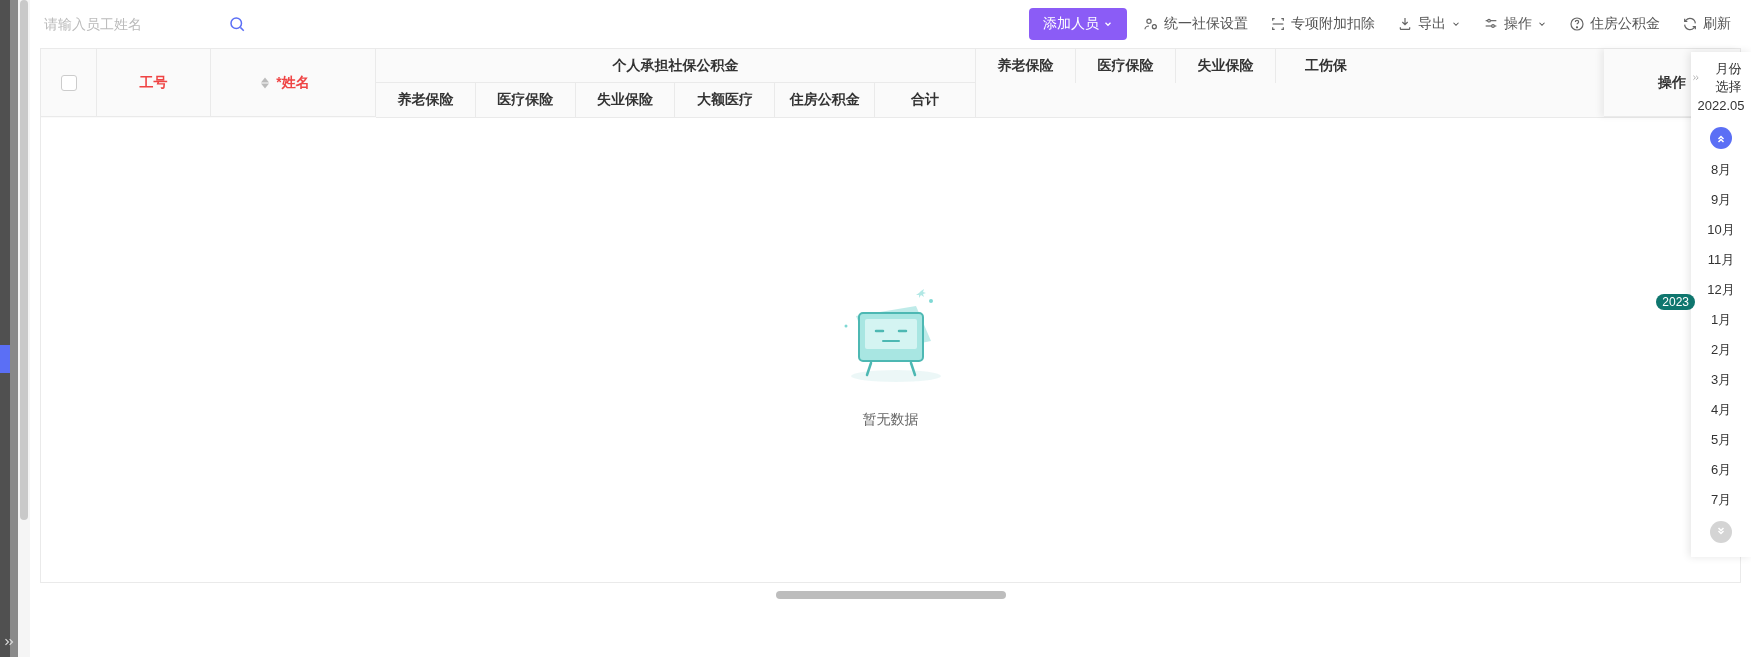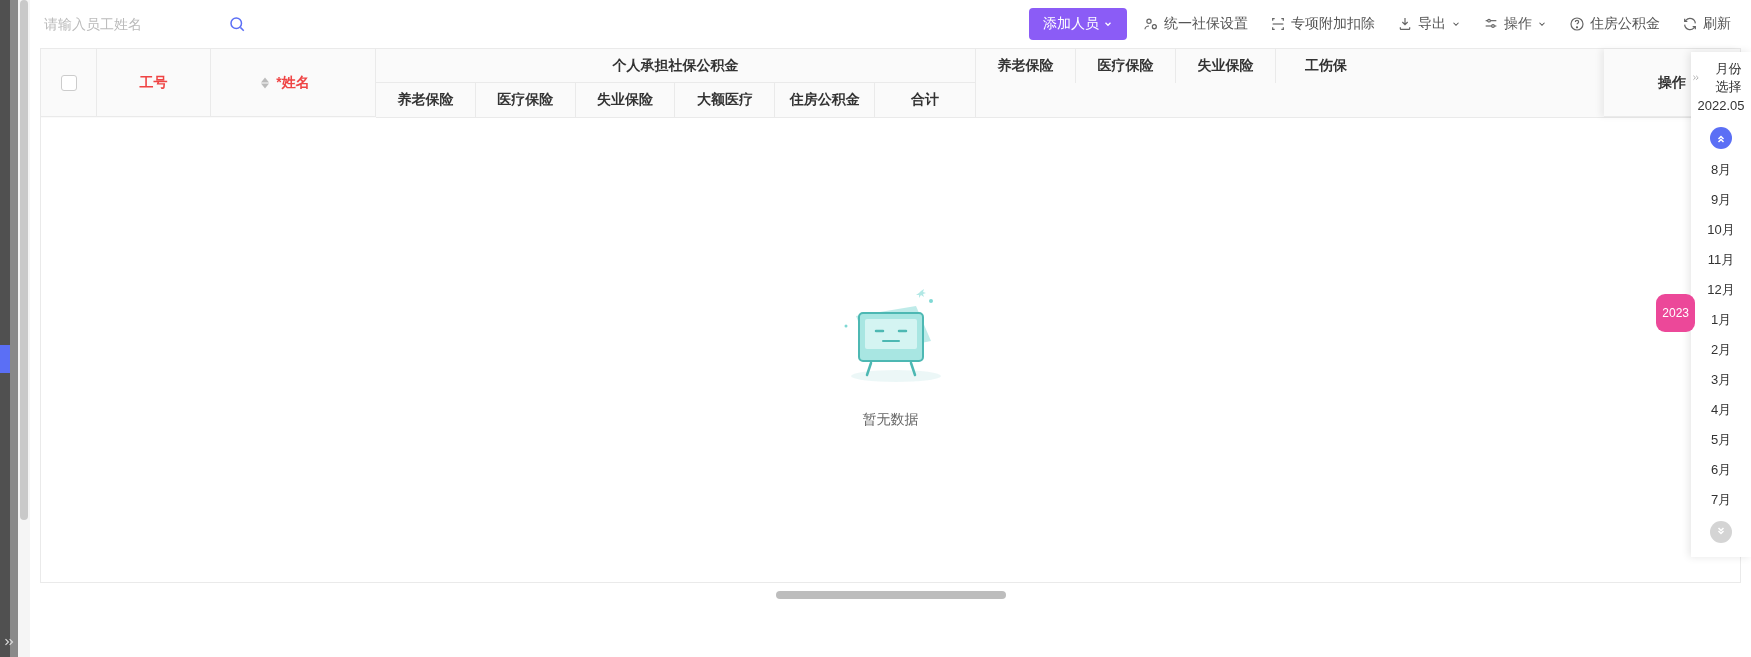--- a/index.html
+++ b/index.html
@@ -348,24 +348,24 @@
     .month-item {
       font-size: 13px;
       color: #333;
       cursor: pointer;
       padding: 2px 4px;
     }
     .year-badge {
       position: absolute;
       right: 56px;
       top: 294px;
-      background: #ec4899;
+      background: #0f766e;
       color: #fff;
       font-size: 12px;
-      padding: 12px 6px;
+      padding: 1px 6px;
       border-radius: 9px;
       z-index: 25;
       font-weight: 500;
     }
   </style>
 </head>
 <body>
 
 <div class="sidebar-collapsed">
   <div class="sidebar-dark"></div>

